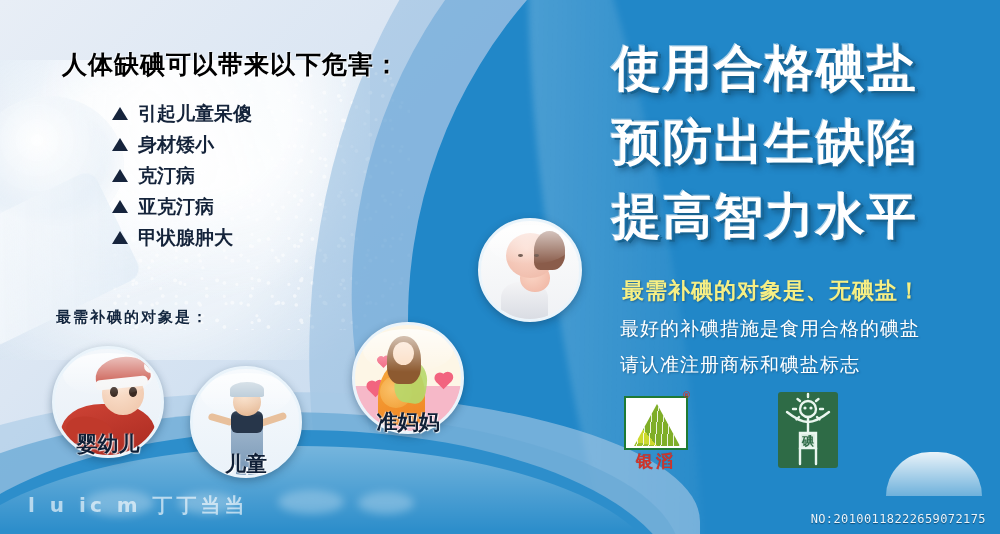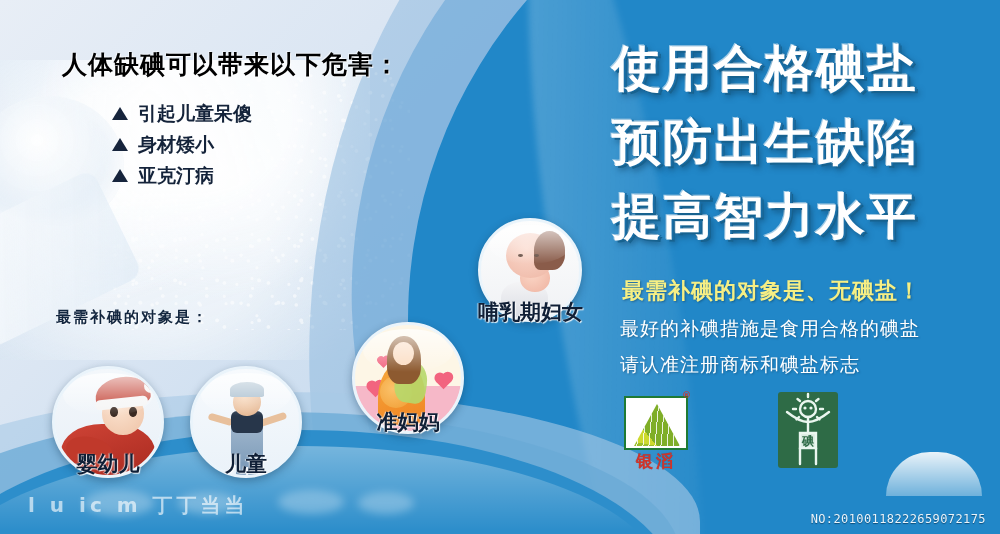--- a/index.html
+++ b/index.html
@@ -273,28 +273,36 @@
       <div class="harm-item">
         <span class="tri"></span>
         <span>引起儿童呆傻</span>
       </div>
       <div class="harm-item">
         <span class="tri"></span>
         <span>身材矮小</span>
       </div>
       <div class="harm-item">
         <span class="tri"></span>
+        <span>克汀病</span>
+      </div>
+      <div class="harm-item">
+        <span class="tri"></span>
         <span>亚克汀病</span>
       </div>
+      <div class="harm-item">
+        <span class="tri"></span>
+        <span>甲状腺肿大</span>
+      </div>
     </div>
 
     <div class="need-title">最需补碘的对象是：</div>
   </div>
 
-  <div class="badge" style="left:52px;top:366px;width:112px;height:112px;">
+  <div class="badge" style="left:52px;top:346px;width:112px;height:112px;">
     <div class="disc">
       <div class="art-baby">
         <div class="body"></div>
           <div class="arm"></div>
         <div class="head"></div>
           <div class="hat"></div>
           <div class="brim"></div>
           <div class="pom"></div>
         <div class="eye l"></div>
           <div class="eye r"></div>
@@ -343,21 +351,20 @@
       <div class="art-nurse">
         <div class="nbody"></div>
           <div class="nbaby"></div>
         <div class="nhead"></div>
           <div class="nhair"></div>
         <div class="neye l"></div>
           <div class="neye r"></div>
       </div>
       <div class="cap"></div>
     </div>
-    <div class="lab" style="top:80px;">哺乳期妇女</div>
   </div>
 
   <div class="headline">
     <div class="hl">使用合格碘盐</div>
     <div class="hl">预防出生缺陷</div>
     <div class="hl">提高智力水平</div>
   </div>
 
   <div class="sub-yellow">最需补碘的对象是、无碘盐！</div>
   <div class="sub-white l1">最好的补碘措施是食用合格的碘盐</div>

